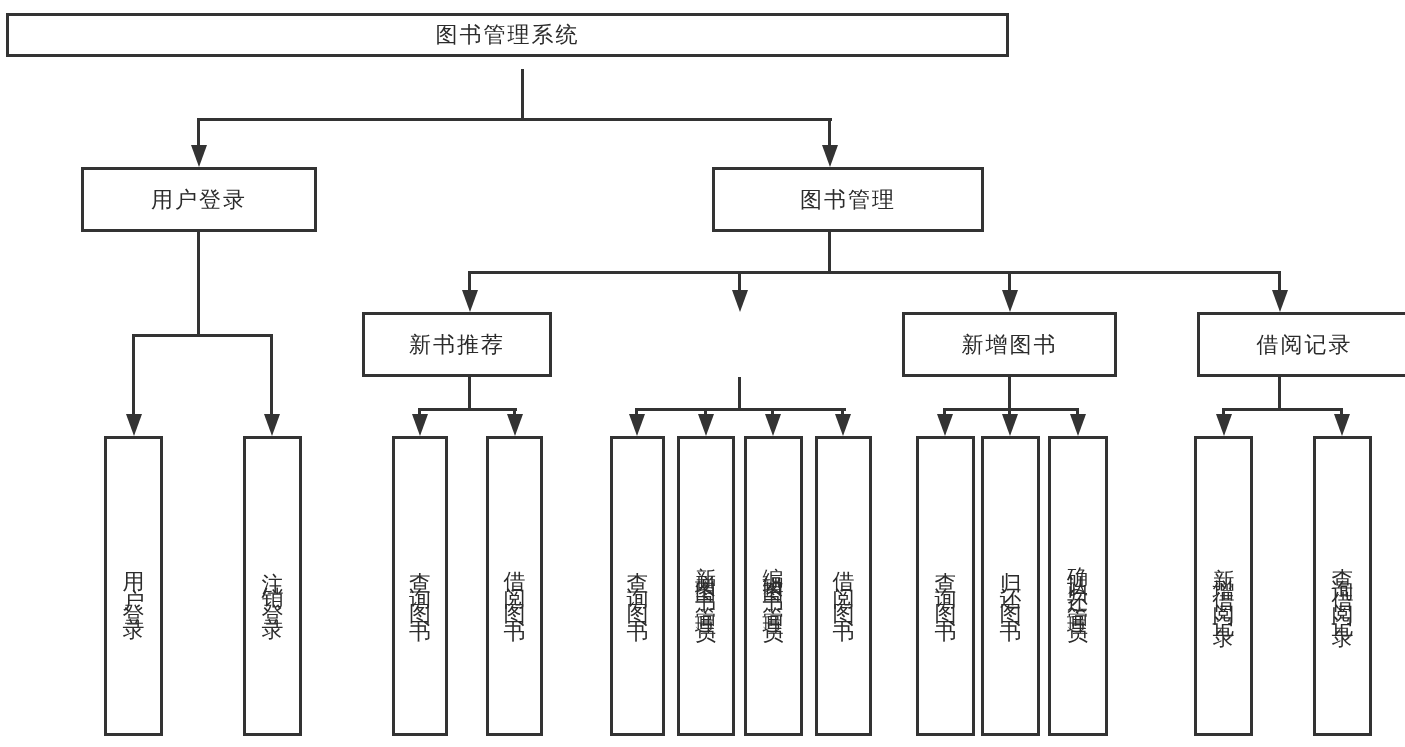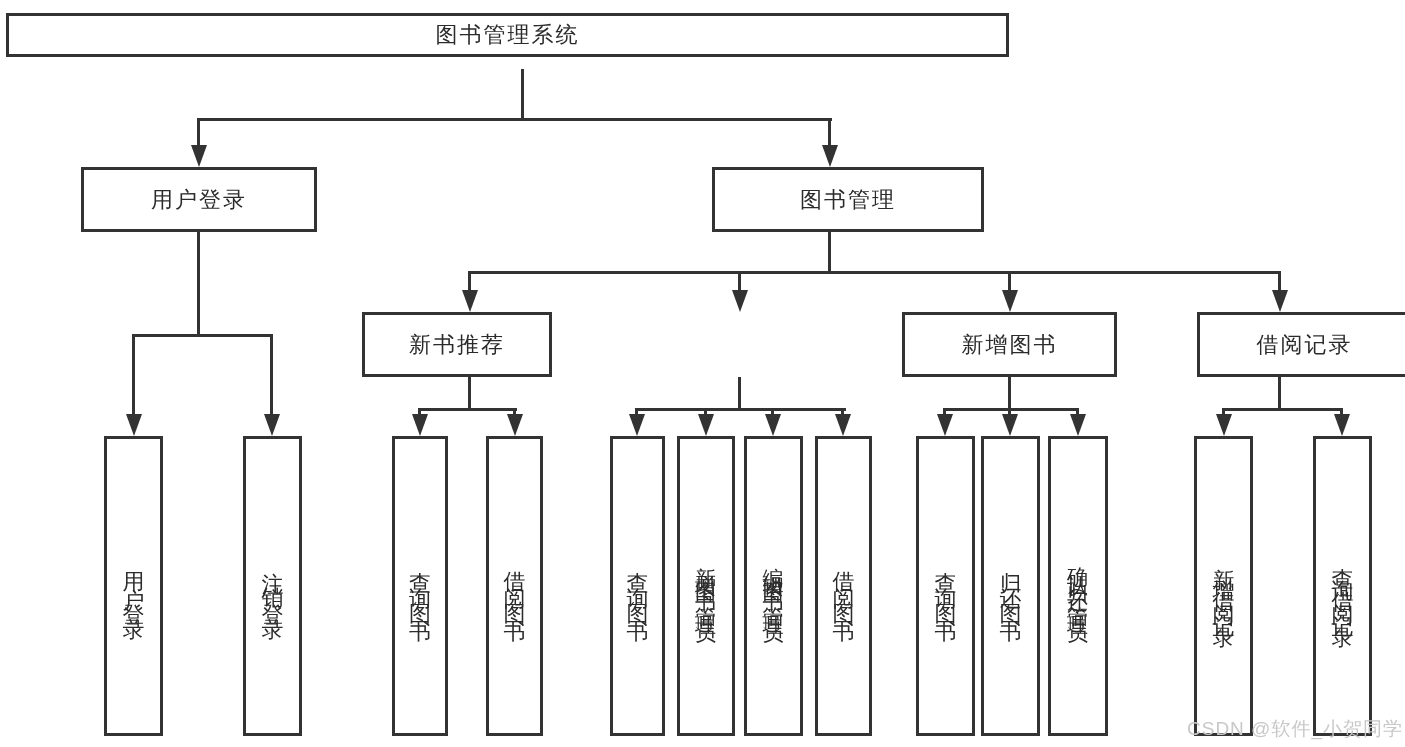--- a/index.html
+++ b/index.html
@@ -127,15 +127,14 @@
   <div class="vl" style="left:1076px;top:408px;height:8px;"></div>
   <div class="ah" style="left:1070px;top:414px;"></div>
 
   <div class="vl" style="left:1278px;top:377px;height:31px;"></div>
   <div class="hl" style="left:1222px;top:408px;width:121px;"></div>
   <div class="vl" style="left:1222px;top:408px;height:8px;"></div>
   <div class="ah" style="left:1216px;top:414px;"></div>
   <div class="vl" style="left:1340px;top:408px;height:8px;"></div>
   <div class="ah" style="left:1334px;top:414px;"></div>
 
-  <div class="watermark">CSDN @软件_小贺同学</div>
 
 </div>
 
 </body></html>

